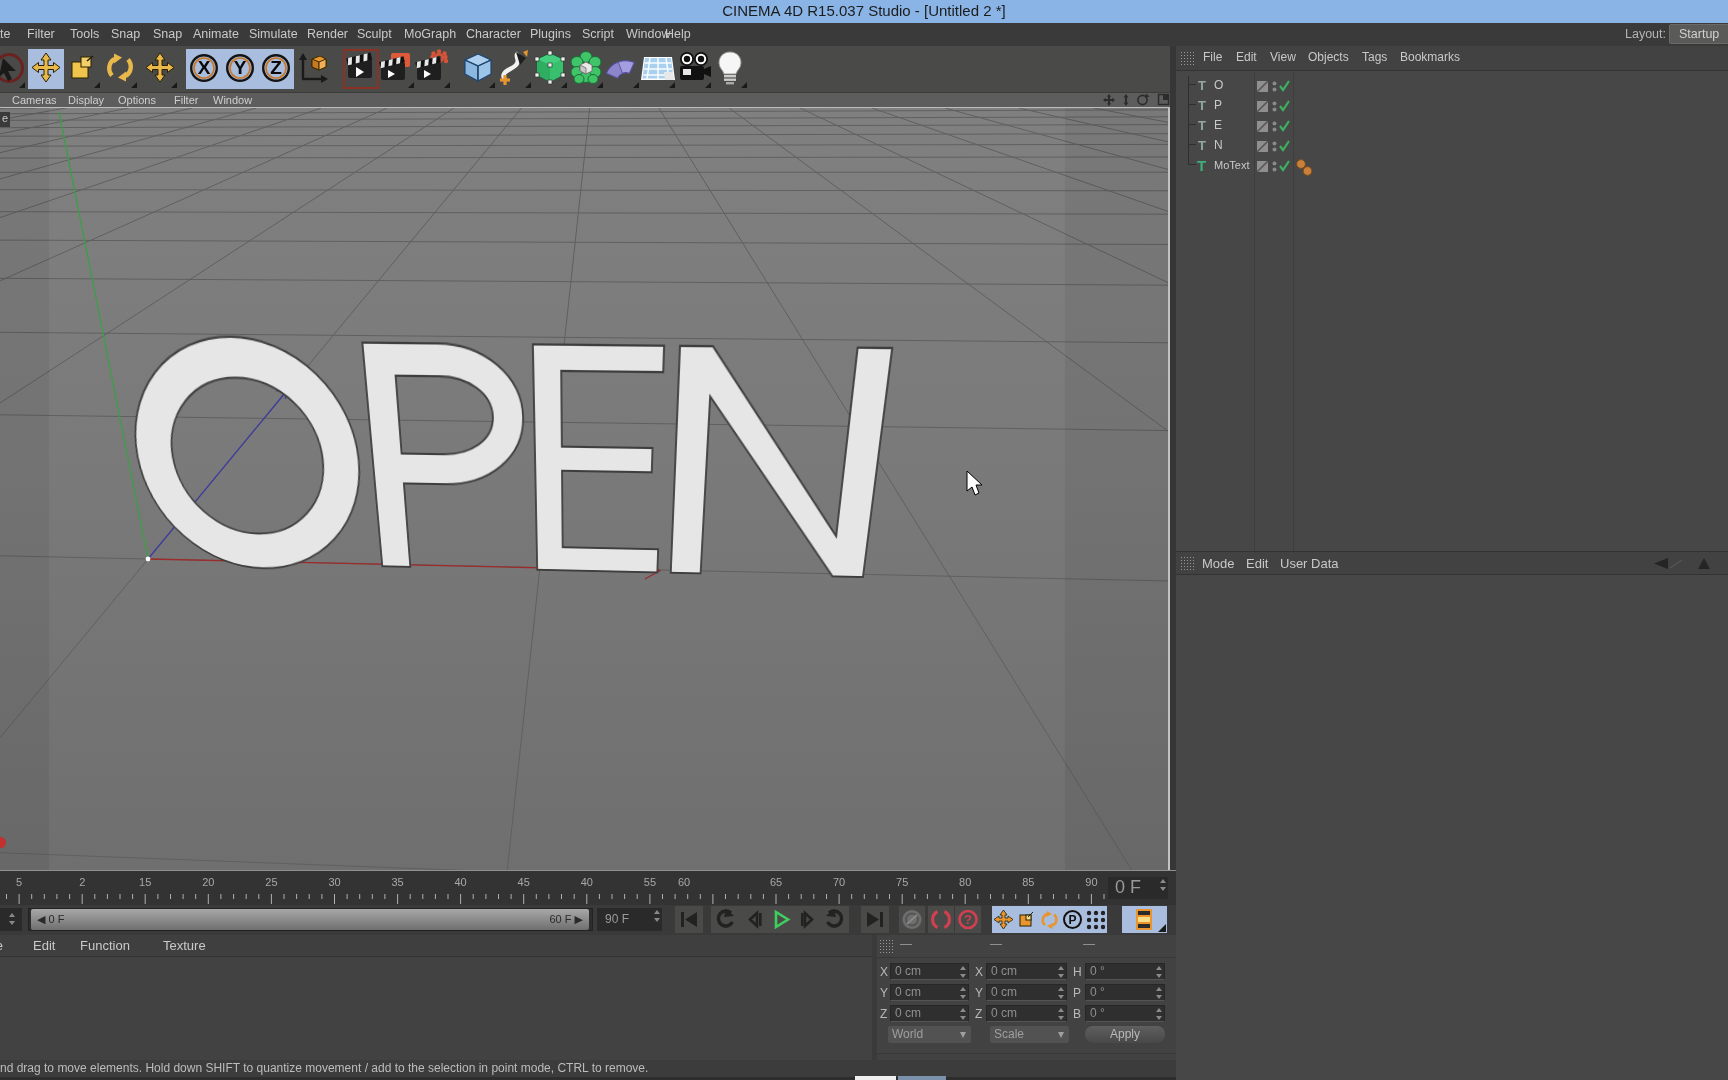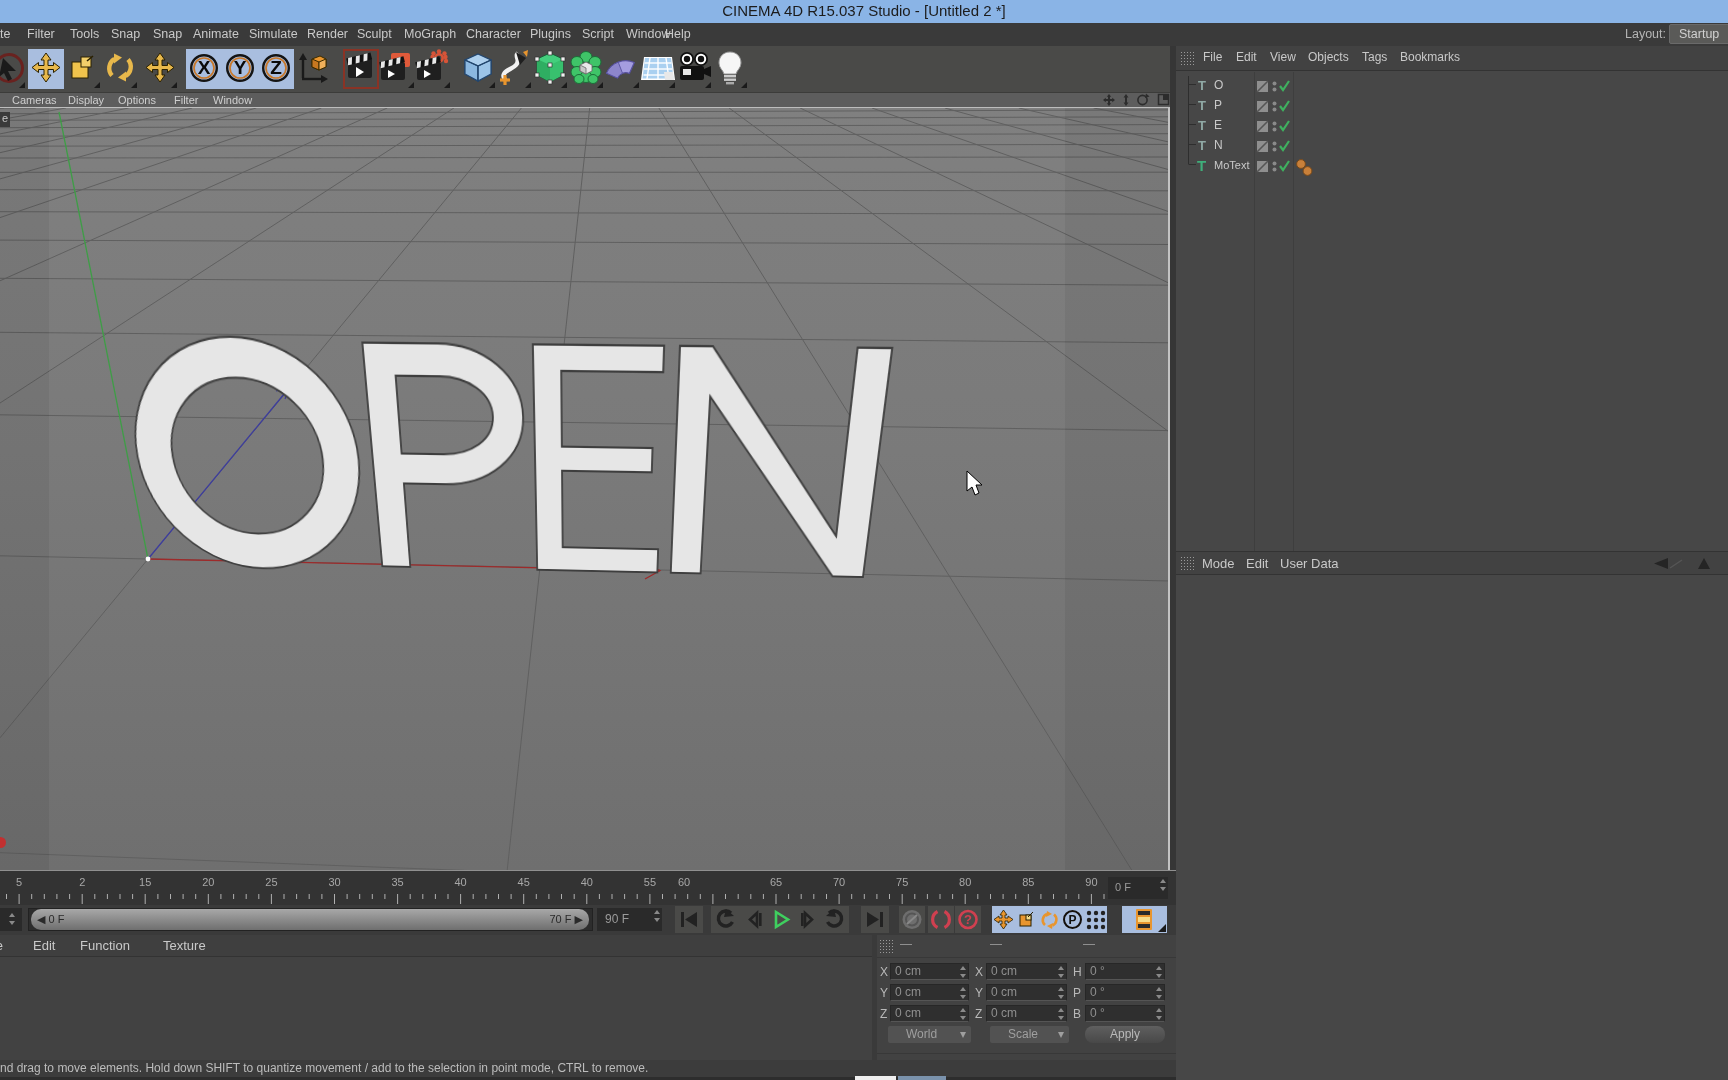--- a/index.html
+++ b/index.html
@@ -23,21 +23,21 @@
 #ruler{position:absolute;left:0;top:870px;width:1176px;height:35px;background:#333333;border-top:1px solid #909090}
 #ruler .num{position:absolute;top:5px;font-size:11px;color:#a8a8a8;transform:translateX(-50%)}
 #transport{position:absolute;left:0;top:905px;width:1176px;height:30px;background:#3a3a3a}
 .pbtn{position:absolute;top:1px;width:28px;height:27px;background:#4a4a48}
 #bottomleft{position:absolute;left:0;top:935px;width:872px;height:125px;background:#424242}
 #blmenu{position:absolute;left:0;top:0;width:872px;height:22px;background:#3f3f3f;color:#c9c9c9;font-size:13px;border-bottom:1px solid #333}
 #blmenu span{position:absolute;top:3px}
 #coordpanel{position:absolute;left:877px;top:935px;width:299px;height:125px;background:#424242}
 .cfield{position:absolute;height:17px;background:#2f2f2f;border:1px solid #272727;border-bottom-color:#555;color:#8f8f8f;font-size:12px;line-height:15px;padding-left:4px}
 .clabel{position:absolute;color:#b9b9b9;font-size:12px}
-.cdrop{position:absolute;height:17px;background:#525252;border-radius:2px;color:#9f9f9f;font-size:12px;line-height:16px;padding-left:18px}
+.cdrop{position:absolute;height:17px;background:#525252;border-radius:2px;color:#9f9f9f;font-size:12px;line-height:16px;padding-left:4px}
 #statusbar{position:absolute;left:0;top:1060px;width:1176px;height:17px;background:#3c3c3c;color:#bcbcbc;font-size:12px;line-height:16px}
 .spin{display:inline-block;position:absolute;right:2px;top:2px;width:7px;height:12px}
 .spin:before{content:"";position:absolute;top:0;left:1px;border-left:3px solid transparent;border-right:3px solid transparent;border-bottom:4px solid #8a8a8a}
 .spin:after{content:"";position:absolute;bottom:0;left:1px;border-left:3px solid transparent;border-right:3px solid transparent;border-top:4px solid #8a8a8a}
 .grip{position:absolute;width:15px;height:15px;background-image:radial-gradient(#9a9a9a 34%,transparent 35%);background-size:3px 3px}
 </style></head>
 <body>
 <div id="titlebar">CINEMA 4D R15.037 Studio - [Untitled 2 *]</div>
 <div id="menubar">
 <span style="left:-27px">Create</span>
@@ -519,30 +519,30 @@
         <line x1="1015.7" y1="23" x2="1015.7" y2="28"></line>
         <line x1="1028.3" y1="23" x2="1028.3" y2="33"></line>
         <line x1="1040.9" y1="23" x2="1040.9" y2="28"></line>
         <line x1="1053.5" y1="23" x2="1053.5" y2="28"></line>
         <line x1="1066.1" y1="23" x2="1066.1" y2="28"></line>
         <line x1="1078.8" y1="23" x2="1078.8" y2="28"></line>
         <line x1="1091.4" y1="23" x2="1091.4" y2="33"></line>
         <line x1="1104.0" y1="23" x2="1104.0" y2="28"></line>
       </g>
     </svg>
-<div style="position:absolute;left:1108px;top:6px;width:60px;height:22px;background:#2a2a2a;color:#9a9a9a;font-size:11px;line-height:21px;padding-left:7px">0 F<span class="spin"></span></div>
+<div style="position:absolute;left:1108px;top:6px;width:60px;height:22px;background:#2a2a2a;color:#9a9a9a;font-size:18px;line-height:21px;padding-left:7px">0 F<span class="spin"></span></div>
 </div>
 <div id="transport">
 <div style="position:absolute;left:0;top:3px;width:22px;height:23px;background:#2a2a2a">
       <span class="spin" style="right:7px;top:5px"></span>
     </div>
 <div style="position:absolute;left:28px;top:3px;width:565px;height:23px;background:#2d2d2d;border:1px solid #222"></div>
-<div style="position:absolute;left:31px;top:4px;width:558px;height:21px;background:linear-gradient(#a8a8a8,#6f6f6f);border-radius:10px;color:#2a2a2a;font-size:11px;line-height:20px">
+<div style="position:absolute;left:31px;top:4px;width:558px;height:21px;background:linear-gradient(#a8a8a8,#6f6f6f);border-radius:2px;color:#2a2a2a;font-size:11px;line-height:20px">
       <span style="position:absolute;left:6px">◀ 0 F</span>
-      <span style="position:absolute;right:6px">70 F ▶</span>
+      <span style="position:absolute;right:6px">60 F ▶</span>
     </div>
 <div style="position:absolute;left:597px;top:3px;width:65px;height:23px;background:#2a2a2a;color:#9a9a9a;font-size:12px;line-height:22px;padding-left:8px">90 F<span class="spin"></span></div>
 <div class="pbtn" style="left:675px"><svg width="28" height="27">
         <g fill="#222">
           <rect x="6" y="6" width="3" height="15"></rect>
           <polygon points="22,6 22,21 10,13.5"></polygon>
         </g>
       </svg></div>
 <div class="pbtn" style="left:711px"><svg width="28" height="27">
         <path d="M 20 7 A 7.5 7.5 0 1 0 21.5 16" fill="none" stroke="#222" stroke-width="3.4"></path>

